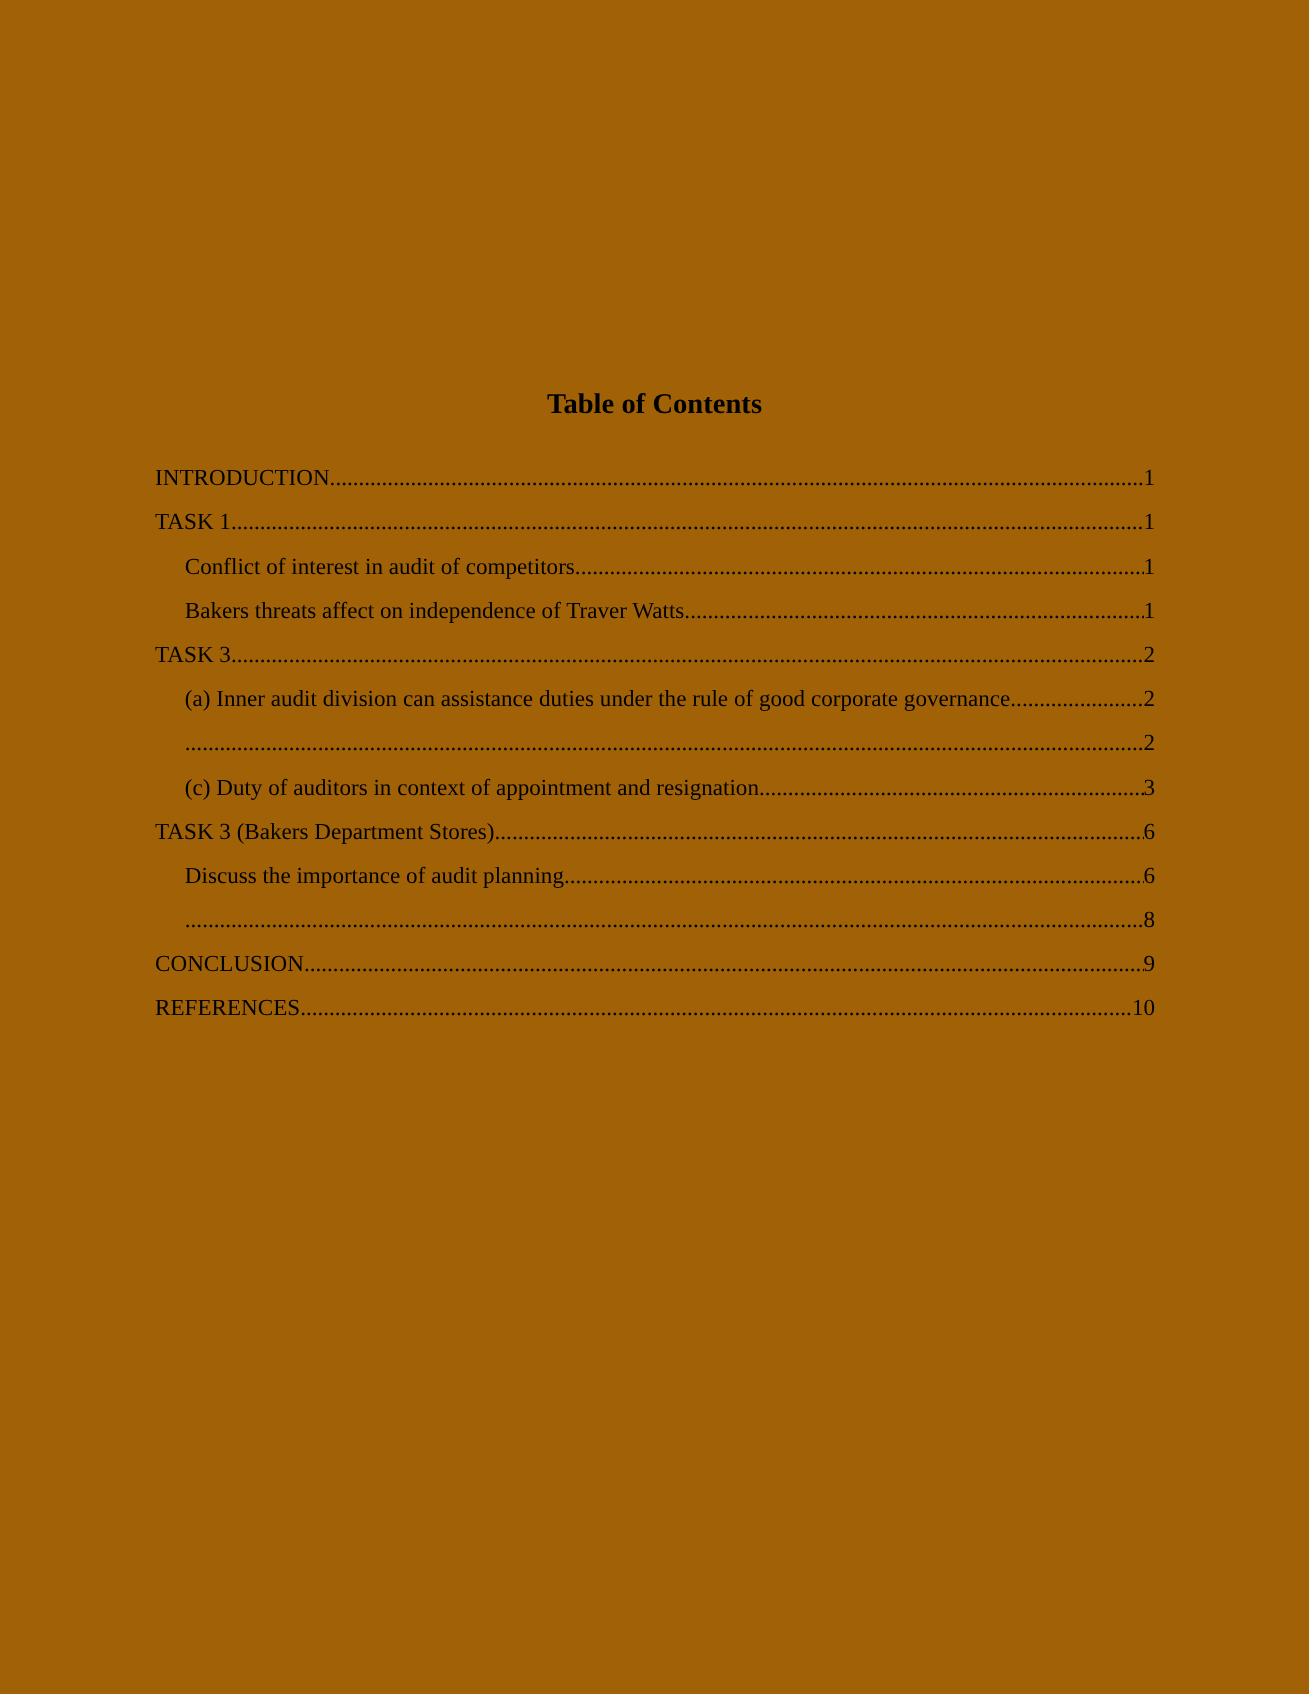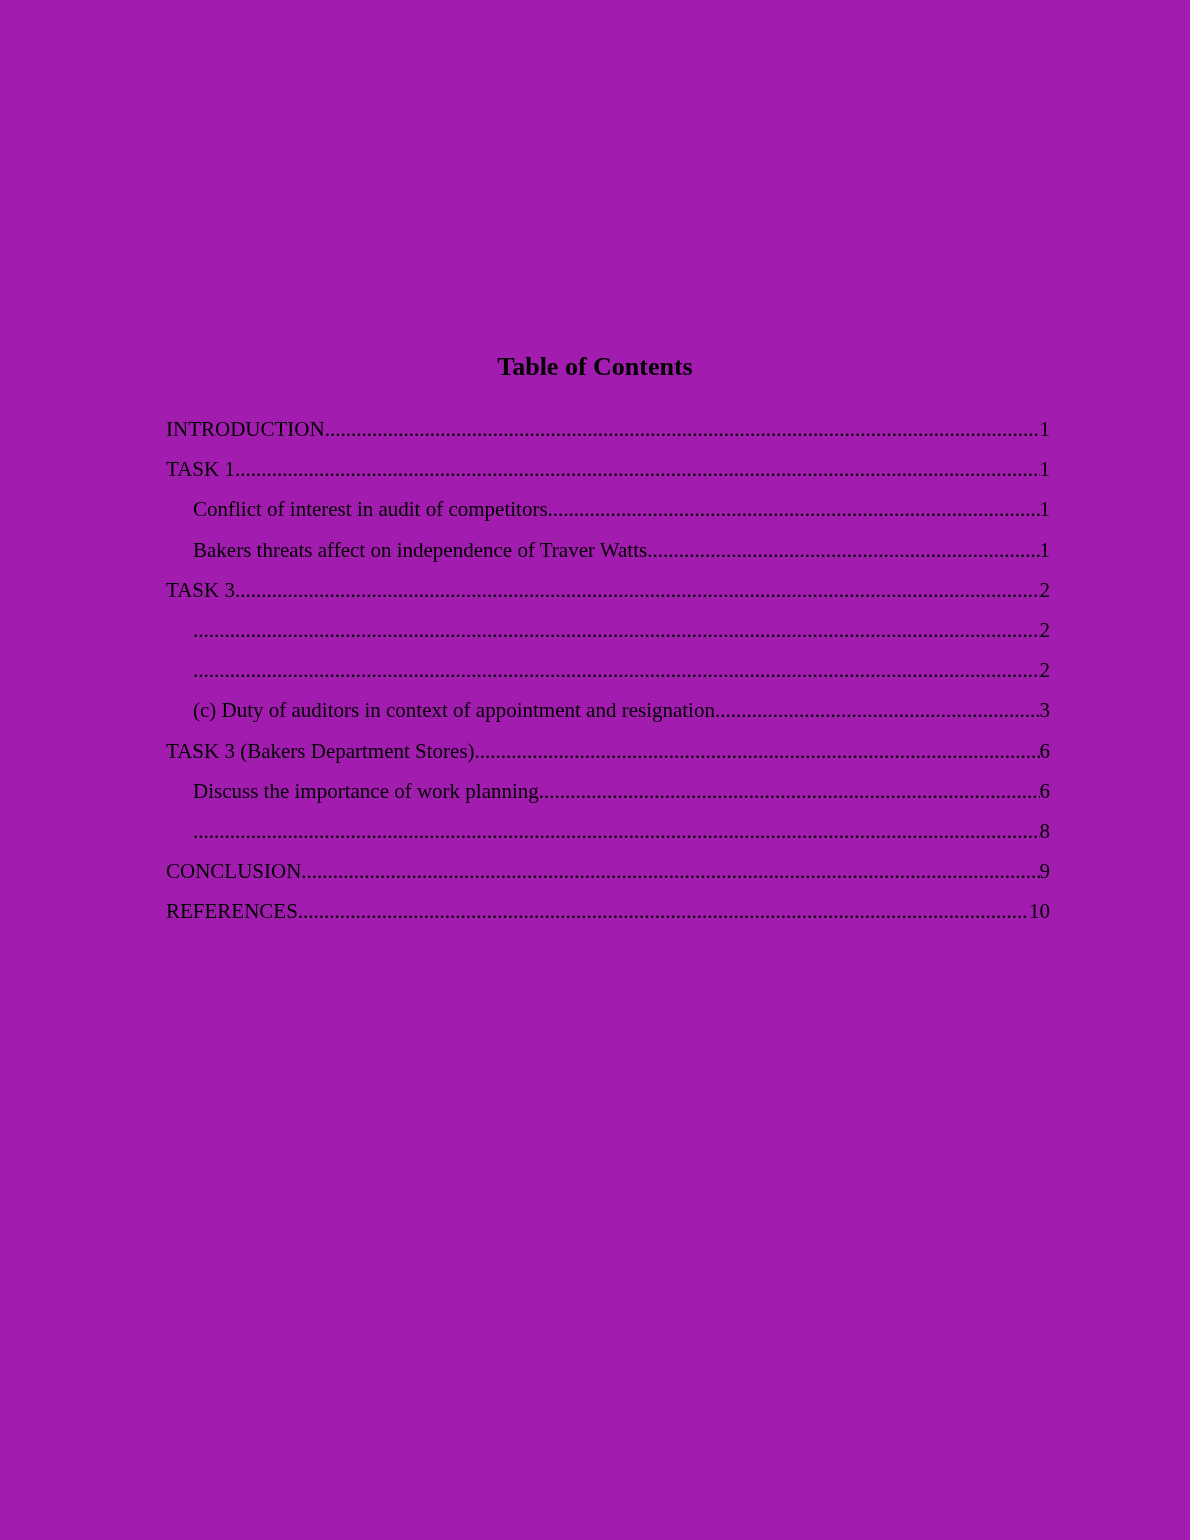--- a/index.html
+++ b/index.html
@@ -14,47 +14,46 @@
       overflow: hidden;
       font-family: "Liberation Serif", serif;
       color: #000000;
     }
     .page {
       position: absolute;
       left: 0;
       top: 0;
       width: 1190px;
       height: 1540px;
-      background: #a21caf;
+      background: #a16207;
     }
     .toc-title {
       position: absolute;
       left: 0;
       width: 1190px;
       top: 350px;
       text-align: center;
       font-weight: bold;
       font-size: 26px;
       line-height: 34px;
     }
     .toc {
       position: absolute;
       left: 141px;
       top: 409px;
       width: 909px;
     }
     .toc-entry {
       display: flex;
-      align-items: center;
+      align-items: flex-end;
       height: 40.2px;
       font-size: 21px;
       line-height: 30px;
       white-space: nowrap;
       overflow: hidden;
-      margin-left: 25px;
     }
     .toc-entry.level-2 {
       padding-left: 27px;
     }
     .toc-entry .label {
       flex: 0 0 auto;
     }
     .toc-entry .leader {
       flex: 1 1 auto;
       overflow: hidden;
@@ -94,39 +93,40 @@
       <span class="label">Bakers threats affect on independence of Traver Watts</span>
       <span class="leader"></span>
       <span class="page-num">1</span>
     </div>
     <div class="toc-entry level-1">
       <span class="label">TASK 3</span>
       <span class="leader"></span>
       <span class="page-num">2</span>
     </div>
     <div class="toc-entry level-2">
+      <span class="label">(a) Inner audit division can assistance duties under the rule of good corporate governance</span>
       <span class="leader"></span>
       <span class="page-num">2</span>
     </div>
     <div class="toc-entry level-2">
       <span class="leader"></span>
       <span class="page-num">2</span>
     </div>
     <div class="toc-entry level-2">
       <span class="label">(c) Duty of auditors in context of appointment and resignation</span>
       <span class="leader"></span>
       <span class="page-num">3</span>
     </div>
     <div class="toc-entry level-1">
       <span class="label">TASK 3 (Bakers Department Stores)</span>
       <span class="leader"></span>
       <span class="page-num">6</span>
     </div>
     <div class="toc-entry level-2">
-      <span class="label">Discuss the importance of work planning</span>
+      <span class="label">Discuss the importance of audit planning</span>
       <span class="leader"></span>
       <span class="page-num">6</span>
     </div>
     <div class="toc-entry level-2">
       <span class="leader"></span>
       <span class="page-num">8</span>
     </div>
     <div class="toc-entry level-1">
       <span class="label">CONCLUSION</span>
       <span class="leader"></span>

